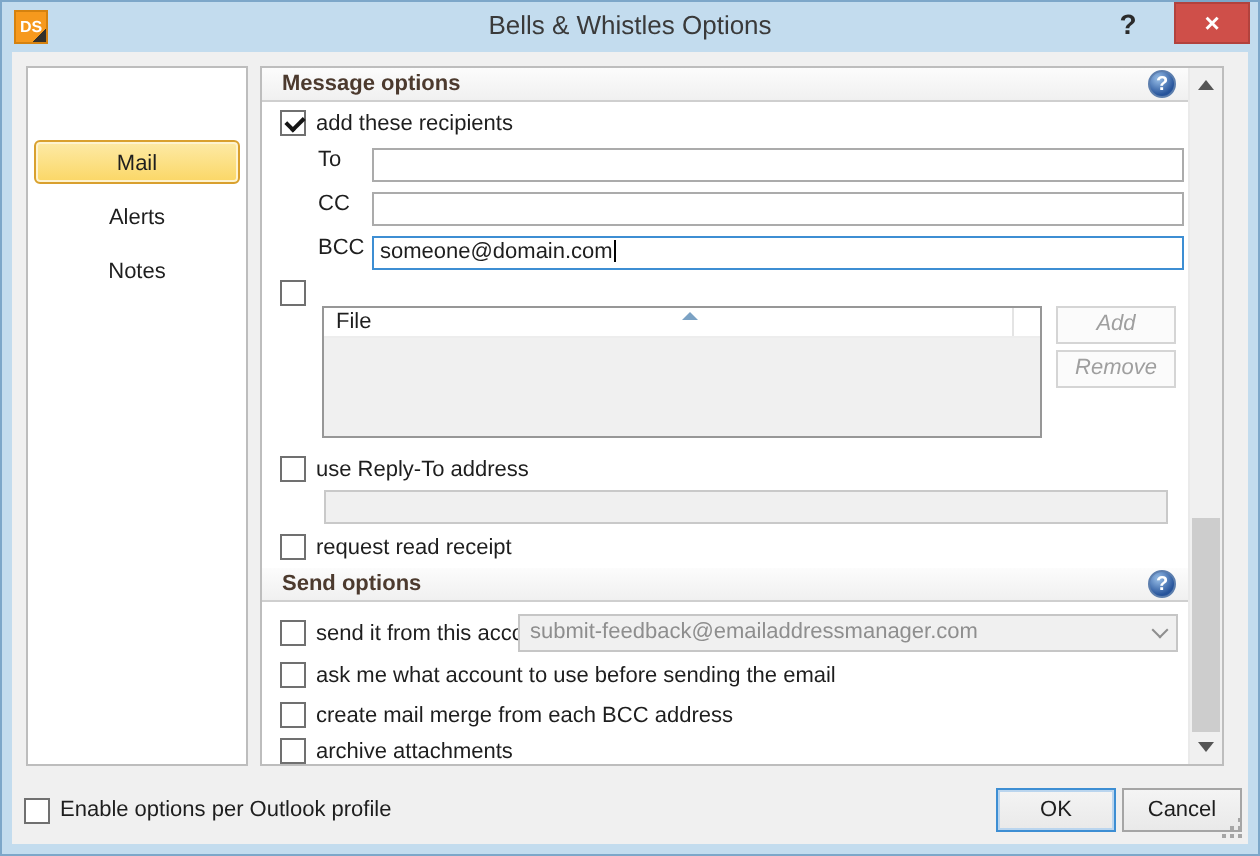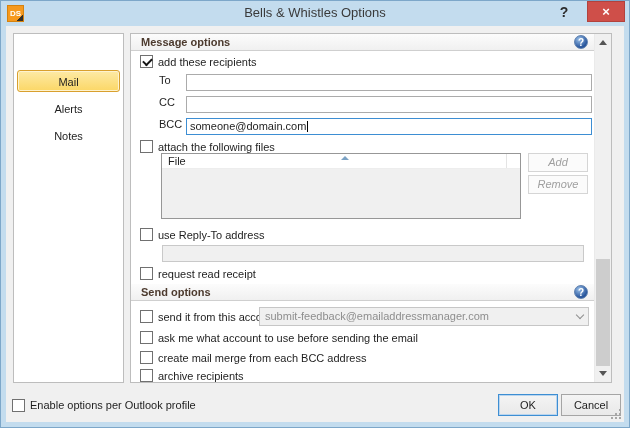--- a/index.html
+++ b/index.html
@@ -132,21 +132,20 @@
         </div>
         <div class="field-row" style="top:62px;">
           <span class="flabel">CC</span>
           <div class="textbox">
             <span></span>
           </div>
         </div>
 
         <div class="row" style="left:9px; top:106px;">
           <span class="cb"></span>
-          <span>attach the following files</span>
         </div>
 
         <div class="filelist">
           <div class="list-header">
             <span>File</span>
             <span class="sort-arrow"></span>
             <span class="col-sep"></span>
           </div>
           <div></div>
         </div>
@@ -184,21 +183,21 @@
         <div class="row" style="left:9px; top:297px;">
           <span class="cb"></span>
           <span>ask me what account to use before sending the email</span>
         </div>
         <div class="row" style="left:9px; top:317px;">
           <span class="cb"></span>
           <span>create mail merge from each BCC address</span>
         </div>
         <div class="row" style="left:9px; top:335px;">
           <span class="cb"></span>
-          <span>archive recipients</span>
+          <span>archive attachments</span>
         </div>
 
       </div>
 
       <div class="scrollbar">
         <div class="sb-up"></div>
         <div class="sb-thumb"></div>
         <div class="sb-down"></div>
       </div>
     </div>

